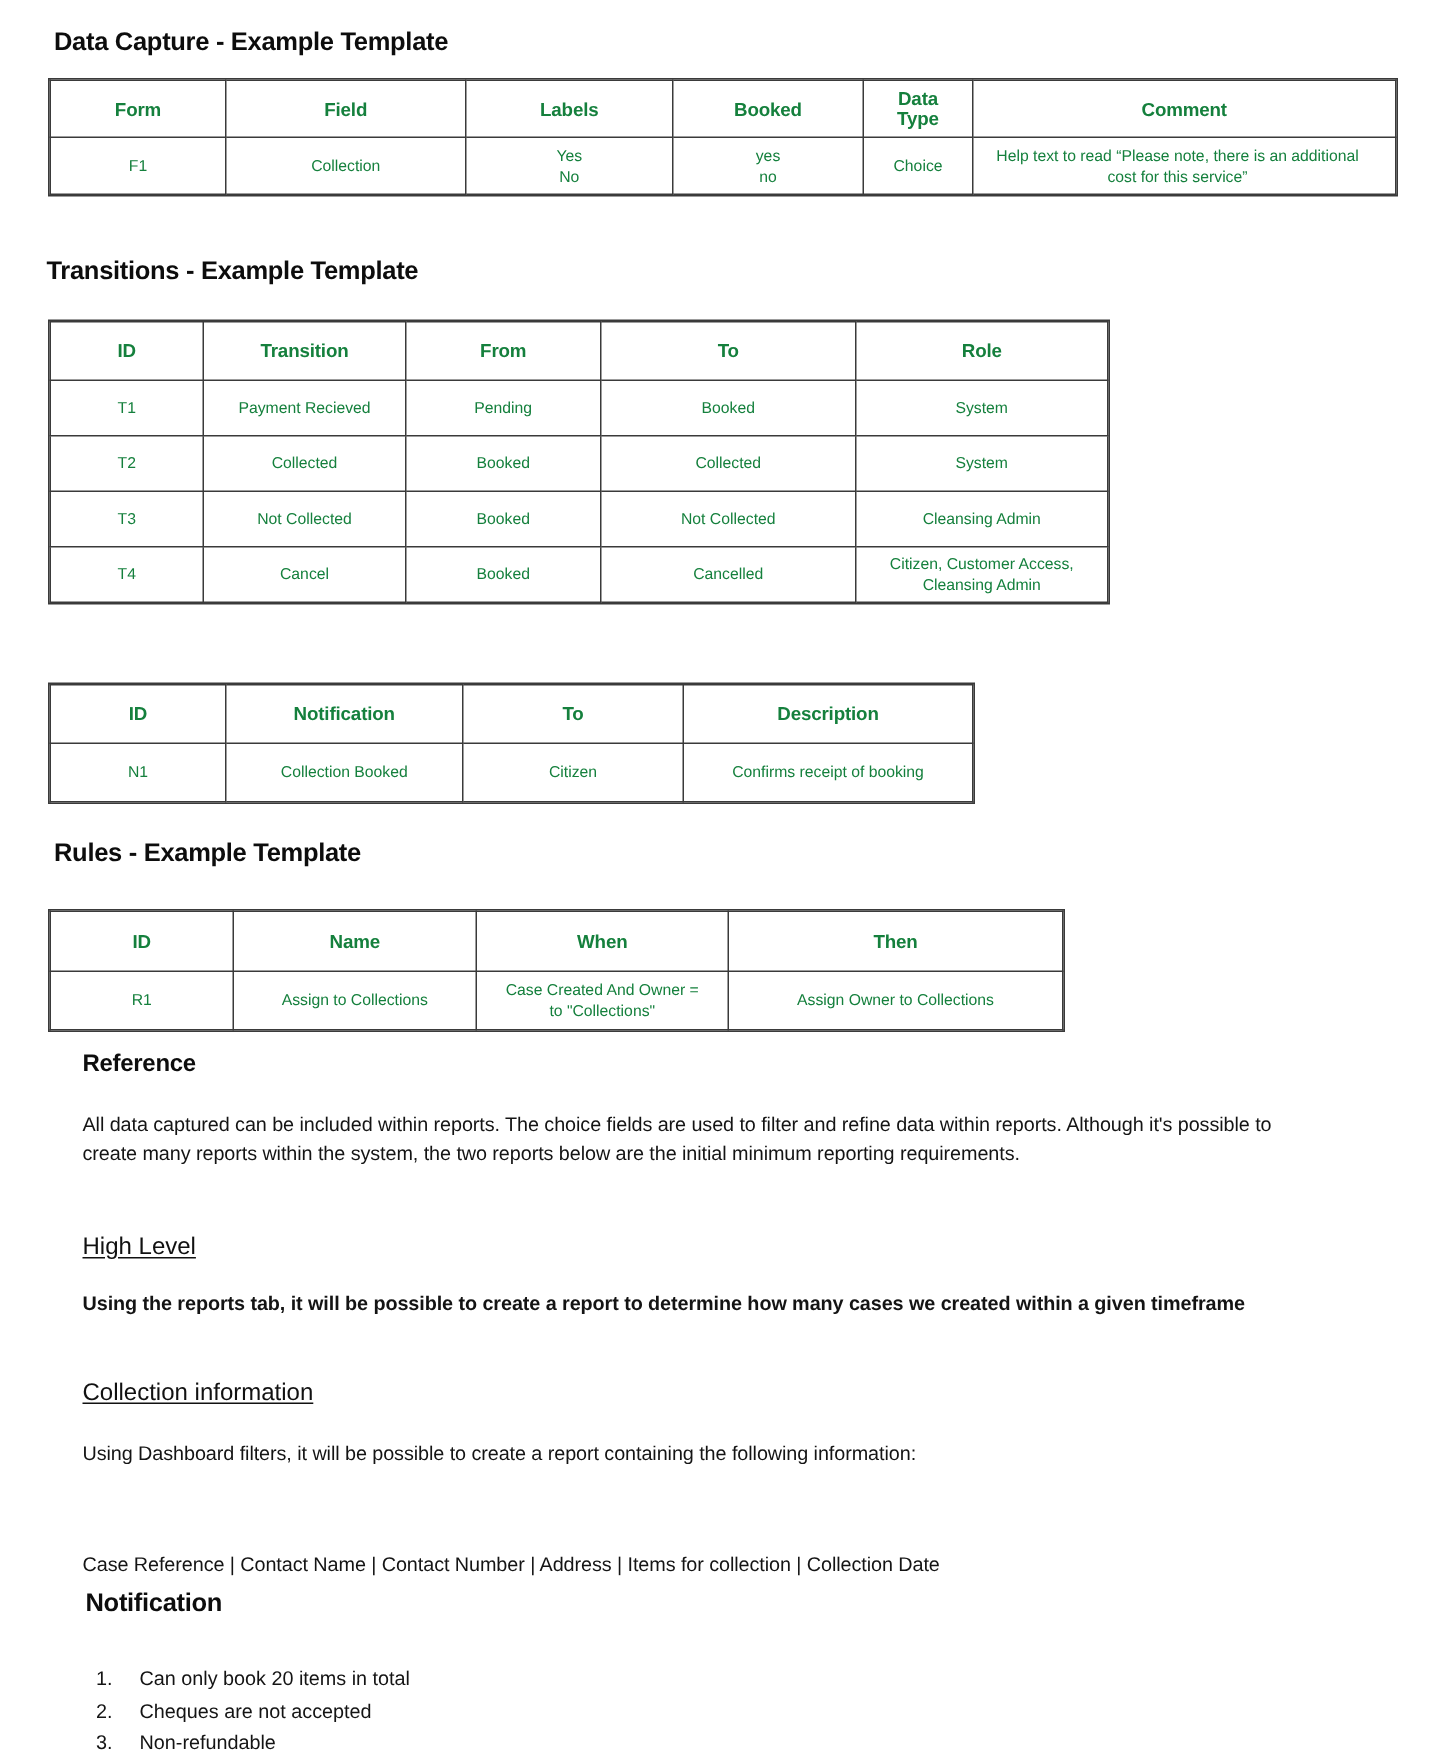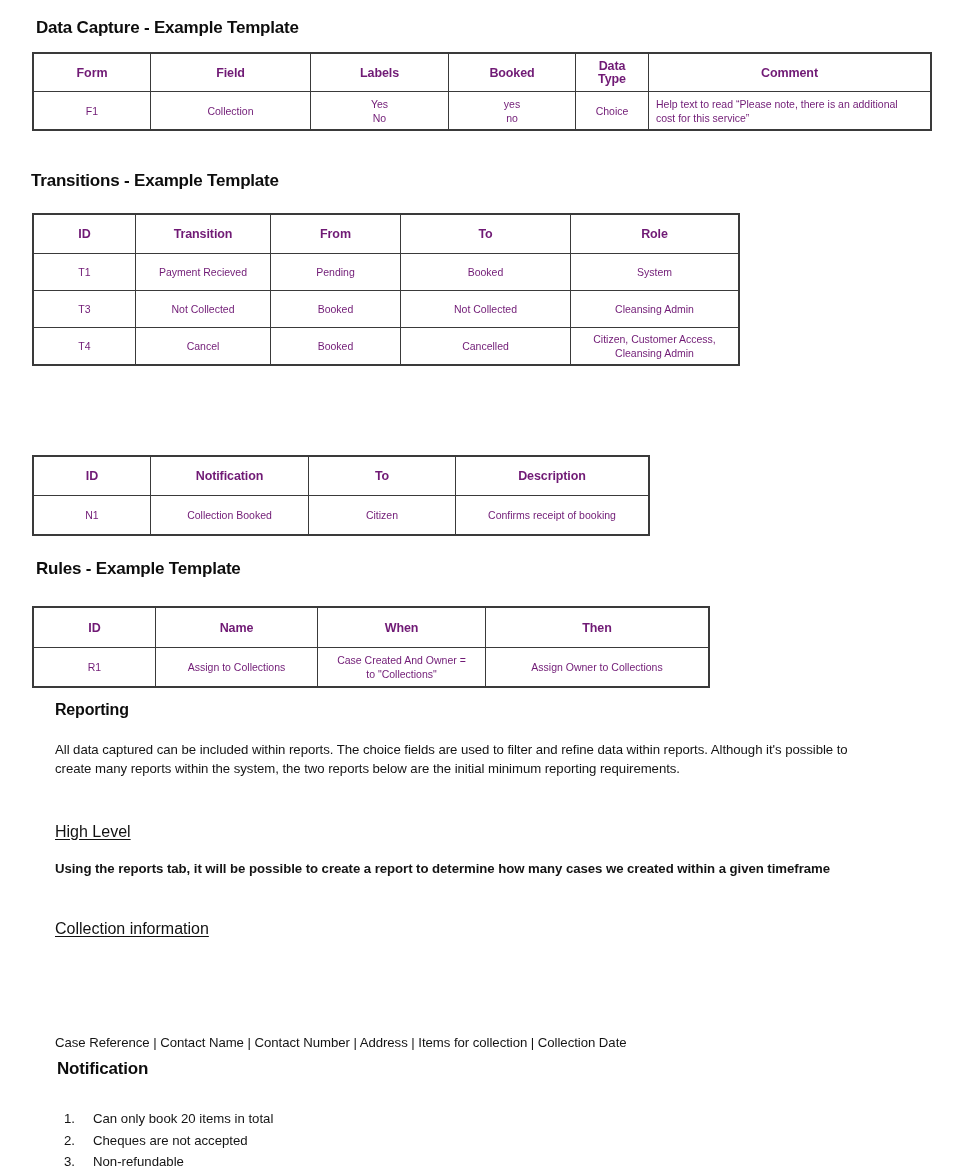--- a/index.html
+++ b/index.html
@@ -39,36 +39,36 @@
     position: absolute;
     border-collapse: collapse;
     table-layout: fixed;
     background: #ffffff;
   }
   .tbl td, .tbl th {
     border: 1px solid #3a3a3a;
     padding: 0 4px;
     vertical-align: middle;
     text-align: center;
-    color: #701a75;
+    color: #15803d;
     margin-top: 26px;
   }
   .tbl th {
     font-size: 12.5px;
     font-weight: bold;
     letter-spacing: -0.1px;
   }
   .tbl td {
     font-size: 10.5px;
     font-weight: normal;
     letter-spacing: 0px;
     line-height: 14px;
   }
   .tbl td.left {
-    text-align: left;
+    text-align: center;
     padding-left: 7px;
     padding-right: 16px;
   }
   .cell-lines span { display: block; }
 
   
   .tbl { box-shadow: 0 0 0 1px #3a3a3a; }
 
   
   .h2 {
@@ -186,20 +186,27 @@
     </thead>
     <tbody>
       <tr>
         <td style="height:36px">T1</td>
         <td>Payment Recieved</td>
         <td>Pending</td>
         <td>Booked</td>
         <td>System</td>
       </tr>
       <tr>
+        <td style="height:36px">T2</td>
+        <td>Collected</td>
+        <td>Booked</td>
+        <td>Collected</td>
+        <td>System</td>
+      </tr>
+      <tr>
         <td style="height:36px">T3</td>
         <td>Not Collected</td>
         <td>Booked</td>
         <td>Not Collected</td>
         <td>Cleansing Admin</td>
       </tr>
       <tr>
         <td style="height:36px">T4</td>
         <td>Cancel</td>
         <td>Booked</td>
@@ -258,30 +265,31 @@
         <td>Assign to Collections</td>
         <td class="cell-lines">
           <span>Case Created And Owner =</span>
           <span>to "Collections"</span>
         </td>
         <td>Assign Owner to Collections</td>
       </tr>
     </tbody>
   </table>
 
-  <div class="h2" style="left:55px; top:701px;">Reporting</div>
+  <div class="h2" style="left:55px; top:701px;">Reference</div>
 
   <div class="para" style="left:55px; top:740px; width:820px;">All data captured can be included within reports. The choice fields are used to filter and refine data within reports. Although it's possible to create many reports within the system, the two reports below are the initial minimum reporting requirements.</div>
 
   <div class="h3" style="left:55px; top:823px;">High Level</div>
 
   <div class="para" style="left:55px; top:859px; width:850px;font-weight:bold;">Using the reports tab, it will be possible to create a report to determine how many cases we created within a given timeframe</div>
 
   <div class="h3" style="left:55px; top:920px;">Collection information</div>
 
+  <div class="para" style="left:55px; top:959px; width:850px;">Using Dashboard filters, it will be possible to create a report containing the following information:</div>
 
   <div class="para" style="left:55px; top:993px; width:850px;margin-top:40px;">Case Reference | Contact Name | Contact Number | Address | Items for collection | Collection Date</div>
 
   <div class="h2" style="left:57px; top:1059px; font-size:17px;">Notification</div>
 
   <ul class="num-list" style="left:53px; top:1108px;">
     <li>
       <span class="num">1.</span>
       <span>Can only book 20 items in total</span>
     </li>

